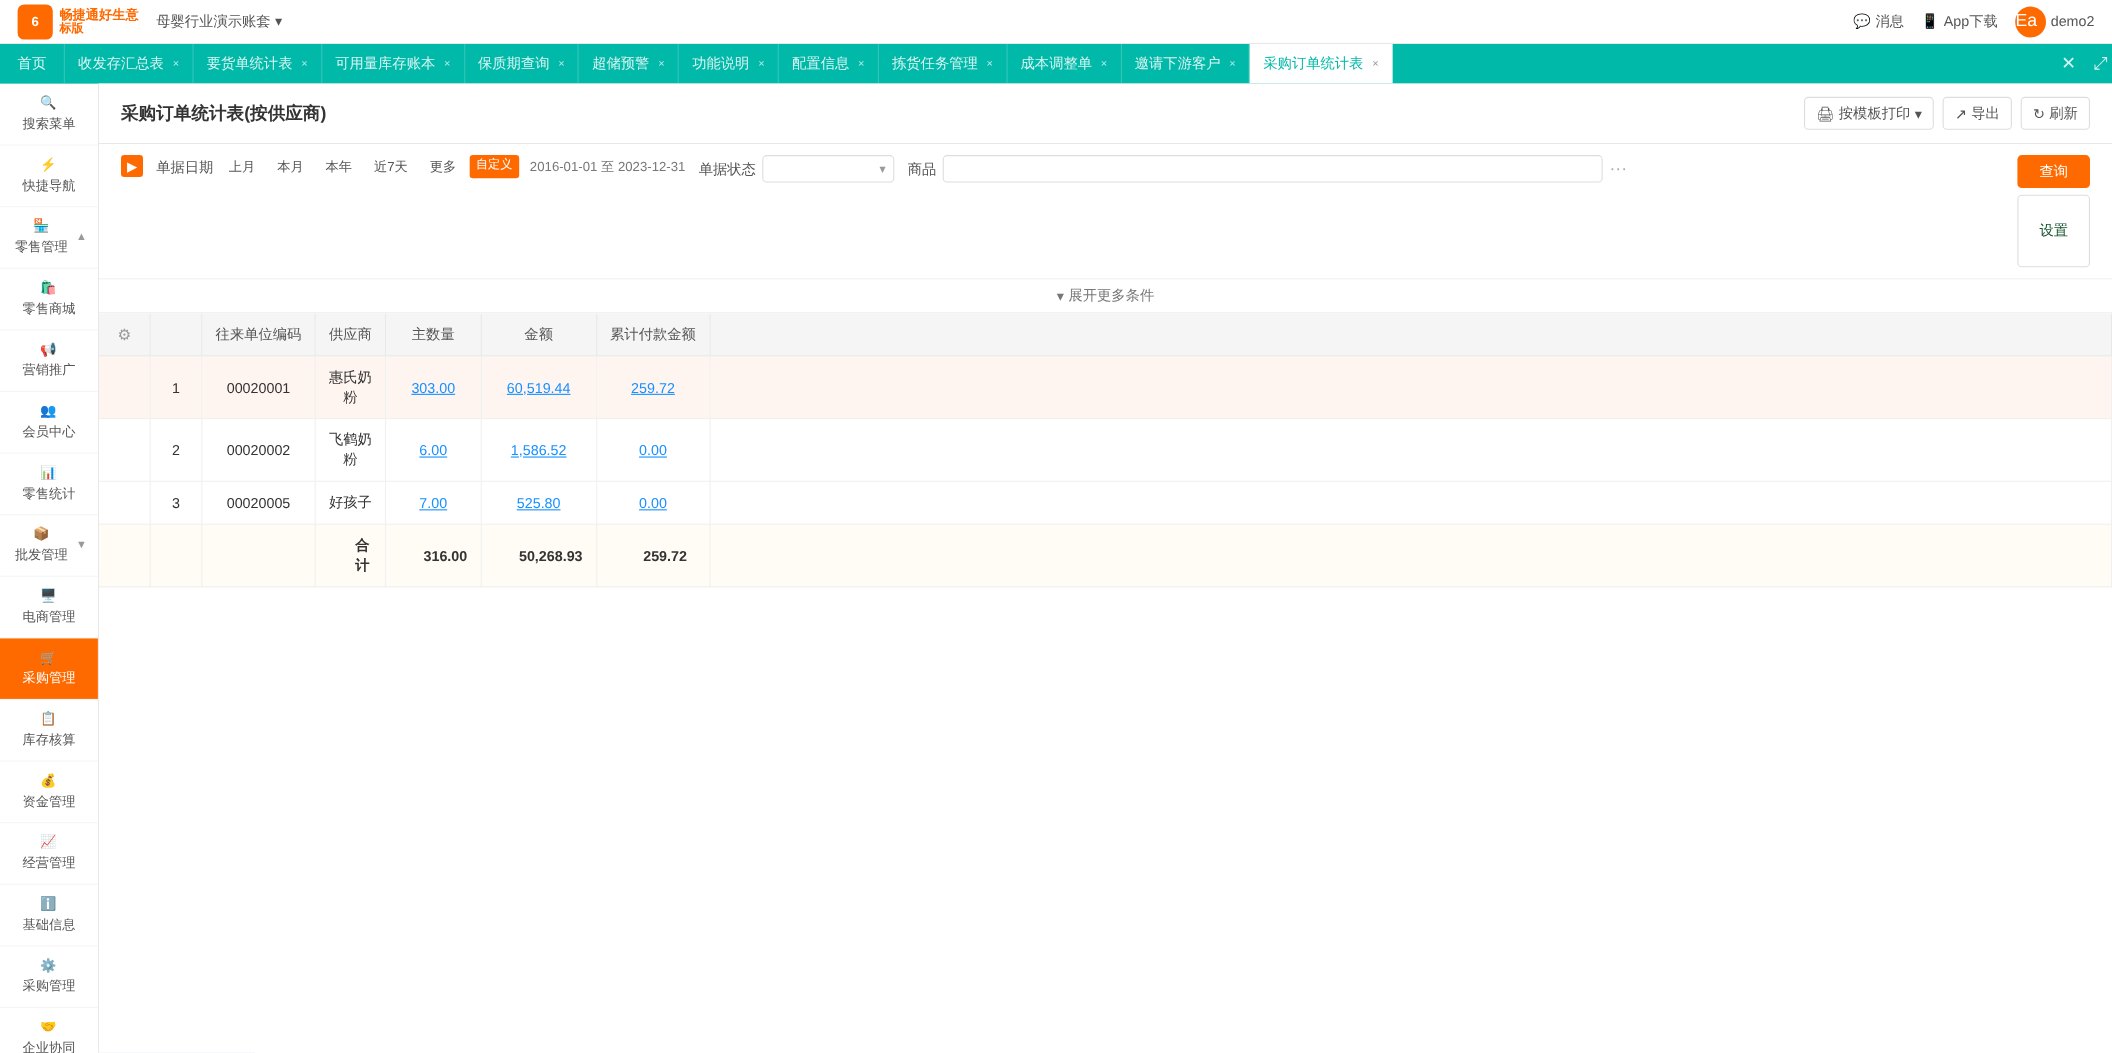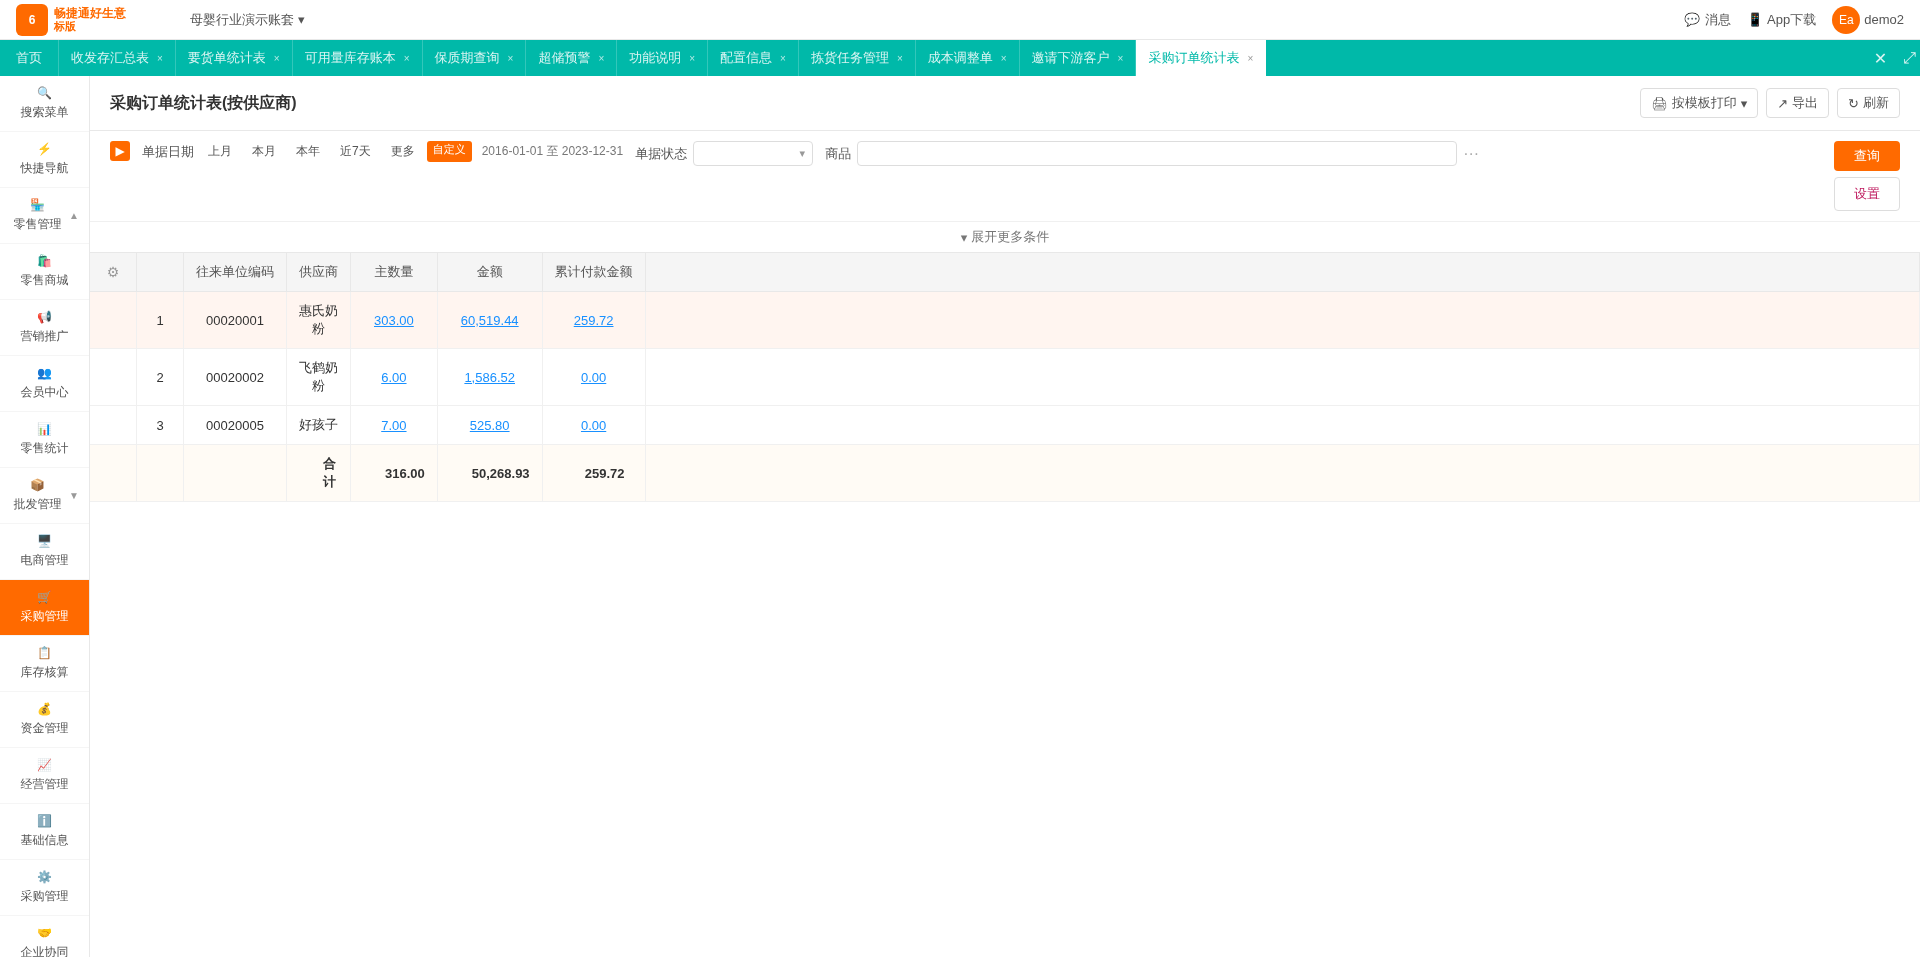--- a/index.html
+++ b/index.html
@@ -7,24 +7,24 @@
 
     
     .top-bar {
       display: flex; align-items: center; height: 40px; background: #fff;
       border-bottom: 1px solid #e8e8e8; padding: 0 16px; justify-content: space-between;
     }
     .top-bar-left { display: flex; align-items: center; gap: 8px; }
     .logo-area { display: flex; align-items: center; gap: 6px; color: #ff6a00; font-weight: bold; font-size: 14px; }
     .logo-icon { width: 32px; height: 32px; background: #ff6a00; border-radius: 6px; display: flex; align-items: center; justify-content: center; color: #fff; font-size: 12px; font-weight: bold; }
     .logo-text { font-size: 12px; color: #ff6a00; line-height: 1.2; }
-    .org-selector { display: flex; align-items: center; gap: 4px; color: #555; font-size: 13px; cursor: pointer; padding: 4px 8px; border-radius: 4px; margin-left: 48px; }
+    .org-selector { display: flex; align-items: center; gap: 4px; color: #555; font-size: 13px; cursor: pointer; padding: 4px 8px; border-radius: 4px; }
     .top-bar-right { display: flex; align-items: center; gap: 16px; }
     .top-bar-btn { display: flex; align-items: center; gap: 4px; color: #555; cursor: pointer; font-size: 13px; }
-    .user-avatar { width: 28px; height: 28px; border-radius: 50%; background: #ff6a00; display: flex; align-items: center; justify-content: center; color: #fff; font-size: 12px; }
+    .user-avatar { width: 28px; height: 28px; border-radius: 50%; background: #ff6a00; display: flex; align-items: center; justify-content: flex-start; color: #fff; font-size: 16px; }
     .nav-tab {
       display: flex; align-items: center; gap: 4px; padding: 0 12px; height: 36px;
       color: rgba(255,255,255,0.85); font-size: 13px; cursor: pointer; white-space: nowrap;
       border-right: 1px solid rgba(255,255,255,0.2);
       position: relative;
     }
     .nav-tab.active { background: #fff; color: #00b9a9; font-weight: 500; }
     .nav-tab .close-icon { font-size: 10px; color: rgba(255,255,255,0.7); margin-left: 4px; }
     .nav-tab.active .close-icon { color: #999; }
     .nav-tab-home { padding: 0 16px; }
@@ -58,21 +58,21 @@
     .filter-label { font-size: 13px; color: #555; white-space: nowrap; }
     .date-shortcuts { display: flex; gap: 4px; }
     .date-shortcut { padding: 2px 8px; font-size: 12px; color: #555; cursor: pointer; border-radius: 2px; }
     .date-range { font-size: 12px; color: #777; }
     .custom-badge { background: #ff6a00; color: #fff; padding: 1px 6px; border-radius: 3px; font-size: 11px; text-align: center; }
     .filter-select { border: 1px solid #ddd; border-radius: 4px; padding: 4px 24px 4px 8px; font-size: 13px; color: #333; background: #fff; appearance: none; min-width: 120px; cursor: pointer; position: relative; }
     .filter-select-wrap { position: relative; display: inline-flex; align-items: center; }
     .filter-select-wrap::after { content: '▾'; position: absolute; right: 8px; color: #999; pointer-events: none; font-size: 11px; }
     .filter-input { border: 1px solid #ddd; border-radius: 4px; padding: 4px 8px; font-size: 13px; color: #333; background: #fff; min-width: 120px; }
     .btn-query { background: #ff6a00; color: #fff; border: none; border-radius: 4px; padding: 6px 20px; font-size: 13px; cursor: pointer; text-align: right; }
-    .btn-settings { background: #fff; color: #be185d; border: 1px solid #ddd; border-radius: 4px; padding: 7px 16px; font-size: 13px; cursor: pointer; }
+    .btn-settings { background: #fff; color: #14532d; border: 1px solid #ddd; border-radius: 4px; padding: 23px 16px; font-size: 13px; cursor: pointer; }
     .expand-btn { display: flex; align-items: center; gap: 4px; color: #777; cursor: pointer; font-size: 13px; }
 
     
     .table-area { flex: 1; background: #fff; margin: 0; overflow: auto; }
     .data-table { width: 100%; border-collapse: collapse; }
     .data-table th {
       background: #f5f5f5; padding: 10px 12px; text-align: center; font-size: 13px;
       font-weight: 500; color: #555; border-bottom: 1px solid #e8e8e8;
       border-right: 1px solid #e8e8e8; white-space: nowrap;
     }

